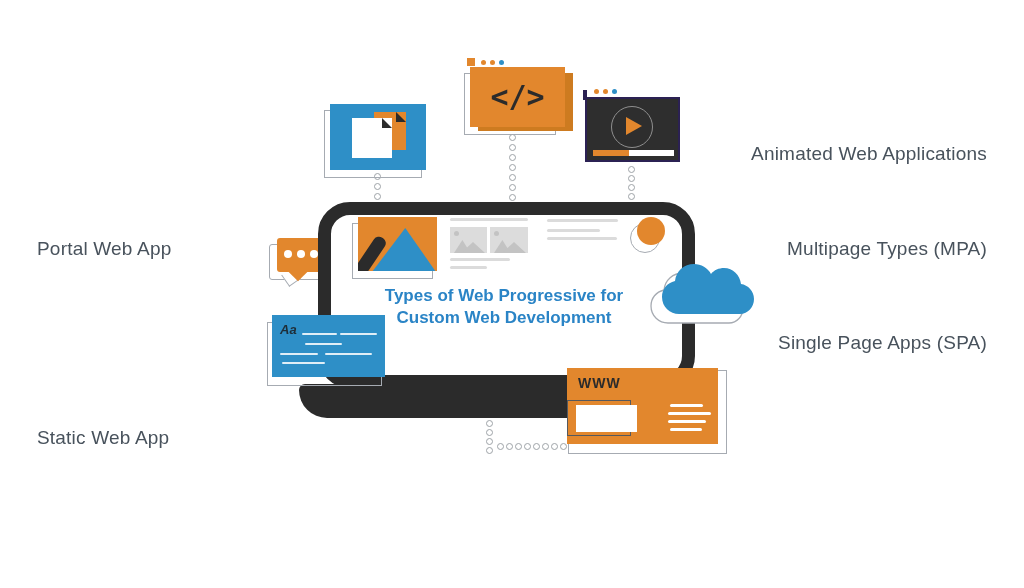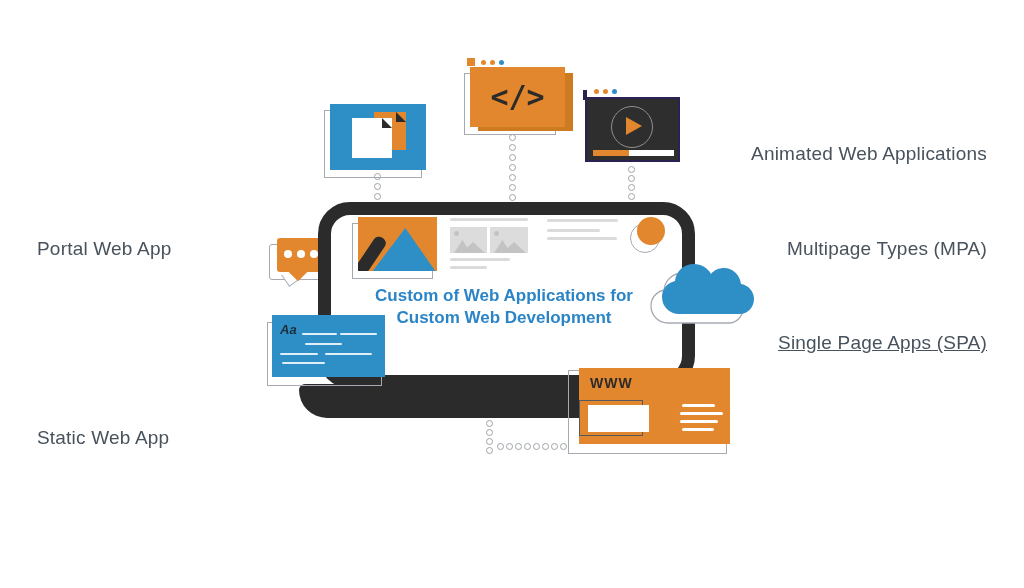--- a/index.html
+++ b/index.html
@@ -30,21 +30,21 @@
 </head>
 <body>
 
 <div class="canvas">
 
   <div class="lbl" style="left:37px;top:237px;">Portal Web App</div>
   <div class="lbl" style="left:37px;top:426px;">Static Web App</div>
 
   <div class="lbl" style="right:37px;top:142px;text-align:right;">Animated Web Applications</div>
   <div class="lbl" style="right:37px;top:237px;">Multipage Types (MPA)</div>
-  <div class="lbl" style="right:37px;top:331px;text-decoration:underline;">Single Page Apps (SPA)</div>
+  <div class="lbl" style="right:37px;top:331px;">Single Page Apps (SPA)</div>
 
 
   <div class="abs" style="z-index:1;">
     <div class="outline" style="left:269px;top:244px;width:55px;height:34px;border-radius:3px;"></div>
     <div class="abs" style="left:284px;top:270px;width:13px;height:13px;border-right:1px solid #A6ABB2;border-bottom:1px solid #A6ABB2;transform:rotate(55deg);background:#fff;"></div>
     <div class="abs" style="left:290px;top:262px;width:16px;height:16px;background:#E2872D;transform:rotate(45deg);"></div>
     <div class="abs" style="left:277px;top:238px;width:55px;height:34px;background:#E2872D;border-radius:3px;"></div>
     <div class="abs" style="left:284px;top:250px;width:8px;height:8px;border-radius:50%;background:#fff;"></div>
     <div class="abs" style="left:297px;top:250px;width:8px;height:8px;border-radius:50%;background:#fff;"></div>
     <div class="abs" style="left:310px;top:250px;width:8px;height:8px;border-radius:50%;background:#fff;"></div>
@@ -76,21 +76,21 @@
     <div class="gline" style="left:450px;top:266px;width:37px;"></div>
 
     <div class="gline" style="left:547px;top:219px;width:71px;"></div>
     <div class="gline" style="left:547px;top:229px;width:53px;"></div>
     <div class="gline" style="left:547px;top:237px;width:70px;"></div>
 
     <div class="outline" style="left:630px;top:223px;width:28px;height:28px;border-radius:50%;"></div>
     <div class="abs" style="left:637px;top:217px;width:28px;height:28px;border-radius:50%;background:#E2872D;"></div>
 
     <div class="title">
-      <div>Custom of Web Applications for</div>
+      <div>Types of Web Progressive for</div>
       <div>Custom Web Development</div>
     </div>
   </div>
 
   <div class="abs" style="z-index:4;">
     <div class="outline" style="left:267px;top:322px;width:113px;height:62px;"></div>
     <div class="abs" style="left:272px;top:315px;width:113px;height:62px;background:#2E8FC7;">
       <span class="abs" style="left:8px;top:7px;font-size:13px;font-weight:bold;font-style:italic;color:#1E2E38;">Aa</span>
       <span class="wline" style="left:30px;top:18px;width:35px;height:2px;opacity:.85;"></span>
       <span class="wline" style="left:68px;top:18px;width:37px;height:2px;opacity:.85;"></span>
@@ -101,21 +101,21 @@
     </div>
   </div>
 
   <svg class="abs" style="left:645px;top:256px;width:118px;height:74px;z-index:4;" viewBox="0 0 118 74">
     <path d="M22,58 C13,58 5,51 5,41 C5,33 10,27 18,25 C19,15 27,8 37,8 C44,8 51,12 54,18 C57,14 62,12 67,12 C76,12 83,19 84,28 C91,29 97,35 97,43 C97,51 91,58 83,58 Z" transform="translate(1,9)" fill="#ffffff" stroke="#A6ABB2" stroke-width="1.3"></path>
     <path d="M22,58 C13,58 5,51 5,41 C5,33 10,27 18,25 C19,15 27,8 37,8 C44,8 51,12 54,18 C57,14 62,12 67,12 C76,12 83,19 84,28 C91,29 97,35 97,43 C97,51 91,58 83,58 Z" transform="translate(12,0)" fill="#2E8FC7"></path>
   </svg>
 
   <div class="abs" style="z-index:5;">
     <div class="outline" style="left:568px;top:370px;width:157px;height:82px;"></div>
-    <div class="abs" style="left:579px;top:368px;width:151px;height:76px;background:#E2872D;">
+    <div class="abs" style="left:567px;top:368px;width:151px;height:76px;background:#E2872D;">
       <span class="abs" style="left:11px;top:7px;font-size:14px;font-weight:bold;letter-spacing:1px;color:#2B2B2B;">WWW</span>
       <div class="abs" style="left:0px;top:32px;width:64px;height:36px;border:1.5px solid #55595E;box-sizing:border-box;"></div>
       <div class="abs" style="left:9px;top:37px;width:61px;height:27px;background:#ffffff;"></div>
       <span class="wline" style="left:103px;top:36px;width:33px;"></span>
       <span class="wline" style="left:101px;top:44px;width:43px;"></span>
       <span class="wline" style="left:101px;top:52px;width:38px;"></span>
       <span class="wline" style="left:103px;top:60px;width:32px;"></span>
     </div>
   </div>
 

